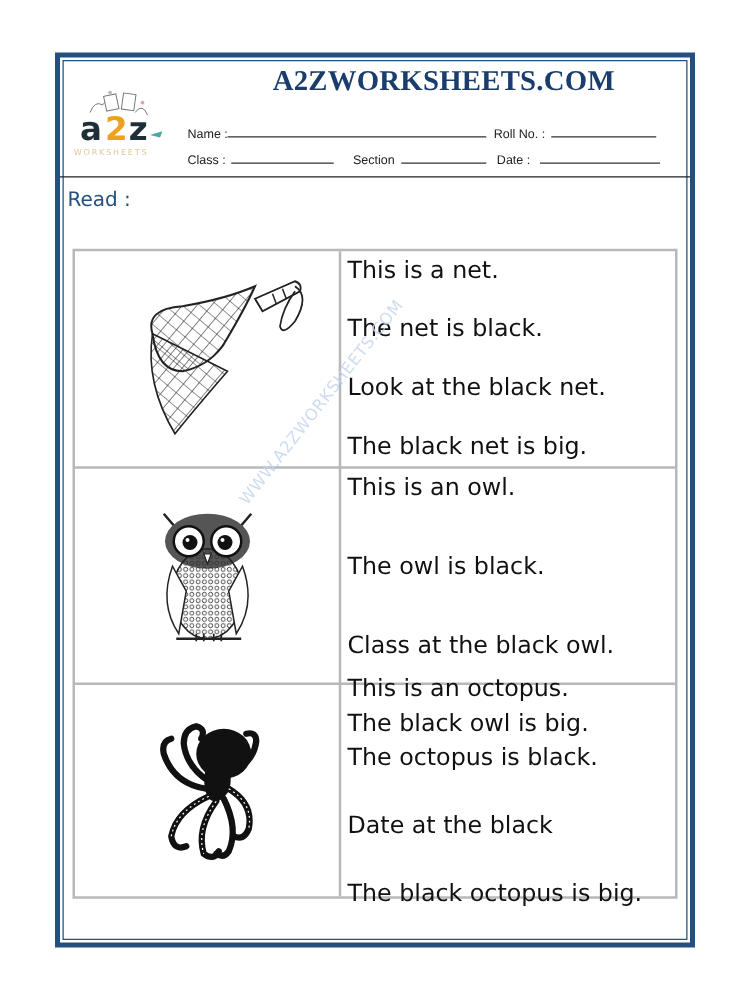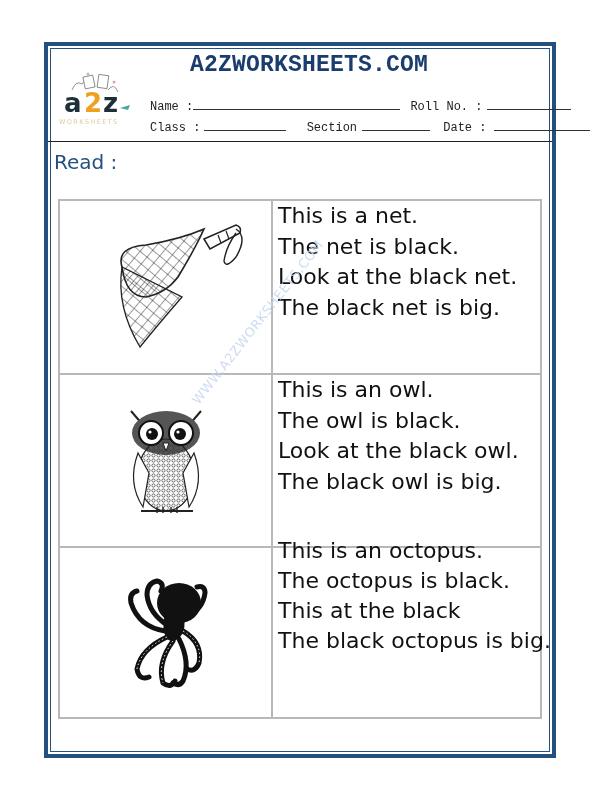--- a/index.html
+++ b/index.html
@@ -9,53 +9,53 @@
       position: absolute; left: 44px; top: 42px; width: 512px; height: 716px;
       border: 4px solid #24507f; box-sizing: border-box;
     }
     .frame-inner {
       position: absolute; left: 2px; top: 2px; right: 2px; bottom: 2px;
       border: 1px solid #24507f; box-sizing: border-box;
     }
 
     .site-title {
       position: absolute; left: 190px; top: 52px; width: 330px;
-      font-family: Liberation Mono, monospace; font-weight: bold;
-      font-size: 23px; color: #1b3d6e; letter-spacing: 0.2px; white-space: nowrap;
+      font-family: Liberation Serif, serif; font-weight: bold;
+      font-size: 23px; color: #1b3d6e; letter-spacing: 0.2px; white-space: nowrap; text-align: center;
     }
 
     .logo { position: absolute; left: 58px; top: 70px; width: 80px; height: 58px; }
 
     .field-row {
-      position: absolute; left: 150px; font-family: Liberation Mono, monospace;
-      font-size: 12px; color: #222; white-space: nowrap;
+      position: absolute; left: 150px; font-family: Liberation Sans, sans-serif;
+      font-size: 10px; color: #222; white-space: nowrap;
     }
     .field-row .lbl { display: inline-block; }
     .field-row .line { display: inline-block; border-bottom: 1px solid #333; height: 10px; vertical-align: baseline; margin: 0 3px 0 2px; }
     .row1 { top: 99px; }
     .row2 { top: 120px; }
 
     .header-sep { position: absolute; left: 48px; top: 141px; width: 504px; height: 0; border-top: 1.5px solid #222; }
 
     .read-heading {
       position: absolute; left: 54px; top: 150px;
-      font-family: "DejaVu Sans", sans-serif; font-size: 20px; color: #24507f;
+      font-family: "DejaVu Sans", sans-serif; font-size: 16px; color: #24507f;
     }
 
     .reading-table {
       position: absolute; left: 58px; top: 199px; width: 484px; height: 520px;
       border: 2px solid #b8b8b8; box-sizing: border-box;
     }
     .col-divider { position: absolute; left: 211px; top: 0; bottom: 0; width: 0; border-left: 2px solid #b8b8b8; }
     .row-divider { position: absolute; left: 0; right: 0; height: 0; border-top: 2px solid #b8b8b8; }
 
     .cell-img { position: absolute; left: 0; width: 211px; display: flex; align-items: center; justify-content: center; }
     .cell-text {
-      position: absolute; left: 218px; right: 4px; display: flex; flex-direction: column; justify-content: flex-start;
-      font-family: "DejaVu Sans", sans-serif; font-size: 22px; color: #111; line-height: 30.5px;
+      position: absolute; left: 218px; right: 4px; display: flex; flex-direction: column; justify-content: space-between;
+      font-family: "DejaVu Sans", sans-serif; font-size: 19px; color: #111; line-height: 30.5px;
     }
     .cell-text span { display: block; white-space: nowrap; }
 
     .watermark {
       position: absolute; left: 195px; top: 395px; transform: rotate(-52deg); transform-origin: left center;
       font-family: "DejaVu Sans", sans-serif; font-size: 13px; color: #c6d6ef; letter-spacing: 0.5px;
       white-space: nowrap; pointer-events: none; opacity: 0.85;
     }
   </style>
 </head>
@@ -144,21 +144,21 @@
       <circle cx="29" cy="29" r="1.6" fill="#fff"></circle>
       <circle cx="57" cy="29" r="1.6" fill="#fff"></circle>
       <path d="M42 40 L45 48 L48 40 Z" fill="#fff" stroke="#222"></path>
       <path d="M20 108 L72 108" stroke="#222" stroke-width="2"></path>
       <path d="M36 104 l0 6 M42 104 l0 6 M50 104 l0 6 M56 104 l0 6" stroke="#222" stroke-width="1.4"></path>
     </svg>
   </div>
   <div class="cell-text" style="top:174px;height:220px">
     <span>This is an owl.</span>
     <span>The owl is black.</span>
-    <span>Look at the black owl.</span>
+    <span>Class at the black owl.</span>
     <span>The black owl is big.</span>
   </div>
 
   <div class="cell-img" style="top:347px;height:169px">
     <svg width="90" height="120" viewBox="0 0 90 120">
       <ellipse cx="58" cy="30" rx="22" ry="20" fill="#111"></ellipse>
       <path d="M44 40 Q40 56 46 66 Q54 72 62 60 Q66 48 60 40 Z" fill="#111"></path>
       <g fill="none" stroke="#111" stroke-width="5" stroke-linecap="round">
         <path d="M46 52 Q28 40 26 22 Q26 10 36 8 Q44 10 40 18"></path>
         <path d="M44 58 Q18 54 10 30 Q8 20 16 18"></path>
@@ -171,18 +171,18 @@
       <g fill="none" stroke="#fff" stroke-width="1" stroke-dasharray="1.5 2.5">
         <path d="M46 64 Q20 76 16 96"></path>
         <path d="M52 68 Q36 90 42 110"></path>
         <path d="M62 58 Q82 70 78 90"></path>
       </g>
     </svg>
   </div>
   <div class="cell-text" style="top:335px;height:194px;line-height:30px">
     <span>This is an octopus.</span>
     <span>The octopus is black.</span>
-    <span>This at the black</span>
+    <span>Date at the black</span>
     <span>The black octopus is big.</span>
   </div>
 </div>
 
 <div class="watermark">WWW.A2ZWORKSHEETS.COM</div>
 
 </body></html>

